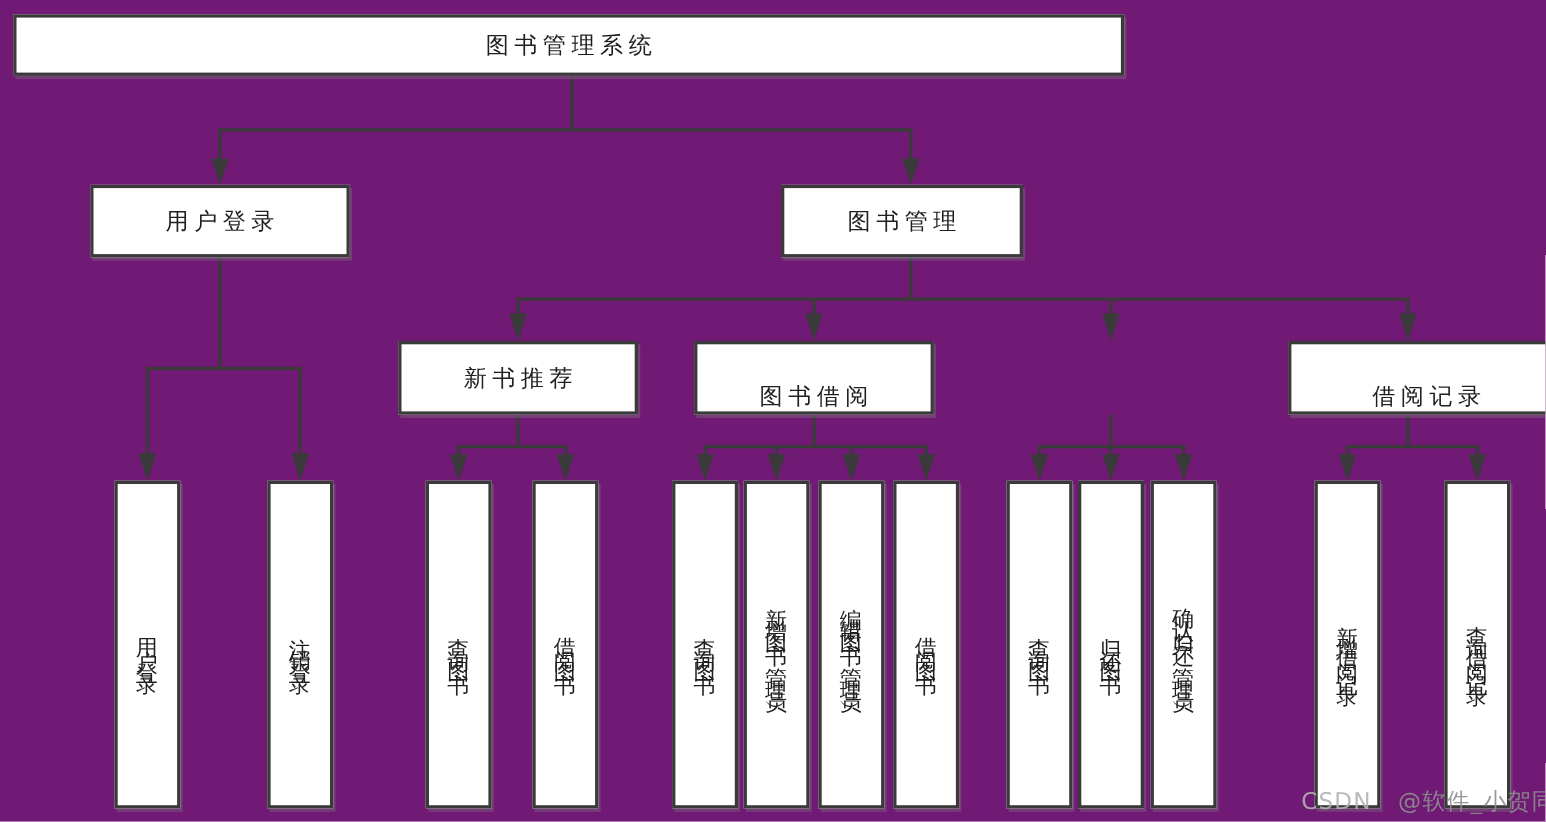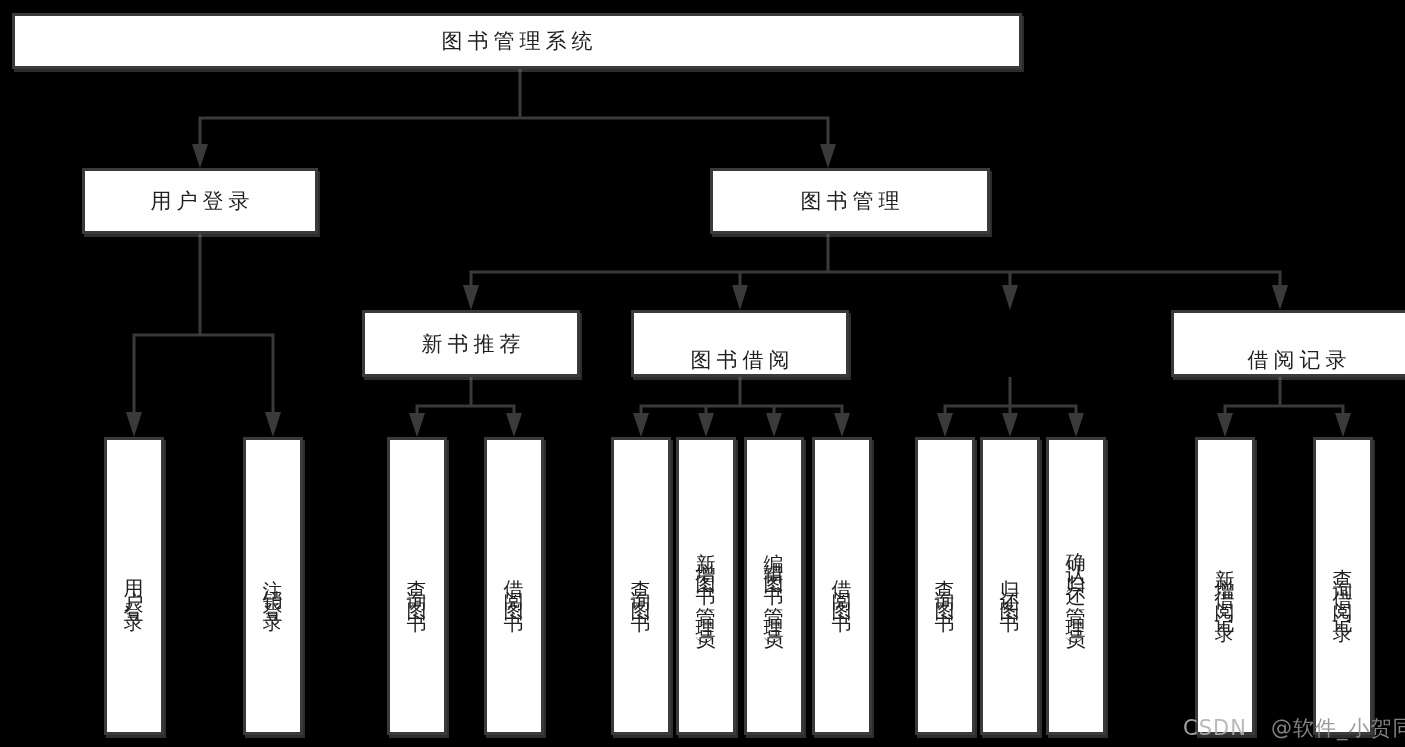--- a/index.html
+++ b/index.html
@@ -1,20 +1,20 @@
 <!DOCTYPE html>
 <html><head>
 <meta charset="utf-8">
 <style>
   html, body { margin: 0; padding: 0; background: #ffffff; }
   #canvas {
     position: relative;
     width: 1405px;
     height: 747px;
-    background: #000000;
+    background: #701a75;
     font-family: "DejaVu Sans", "Liberation Sans", sans-serif;
     overflow: hidden;
   }
   #wires-svg {
     position: absolute;
     left: 0; top: 0;
     width: 1405px; height: 747px;
     pointer-events: none;
   }
   .wire {
@@ -59,21 +59,21 @@
     text-orientation: mixed;
     font-size: 20px;
     letter-spacing: 11px;
     color: #1f1f1f;
     line-height: 1;
   }
   
   #node-root   { left: 12px;  top: 13px;  width: 1010px; height: 56px; }
   
   #node-l1-0   { left: 82px;  top: 168px; width: 236px; height: 66px; }
-  #node-l1-1   { left: 710px; top: 168px; width: 280px; height: 66px; }
+  #node-l1-1   { left: 710px; top: 168px; width: 220px; height: 66px; }
   
   #node-l2-0   { left: 362px;  top: 310px; width: 218px; height: 67px; }
   #node-l2-1   { left: 631px;  top: 310px; width: 218px; height: 67px; align-items: flex-end; }
   #node-l2-2   { left: 901px;  top: 310px; width: 218px; height: 67px; }
   #node-l2-3   { left: 1171px; top: 310px; width: 252px; height: 67px; align-items: flex-end; }
   
   #leaf-login-0  { left: 104px;  }
   #leaf-login-1  { left: 243px;  }
   #leaf-nbr-0    { left: 387px;  }
   #leaf-nbr-1    { left: 484px;  }

